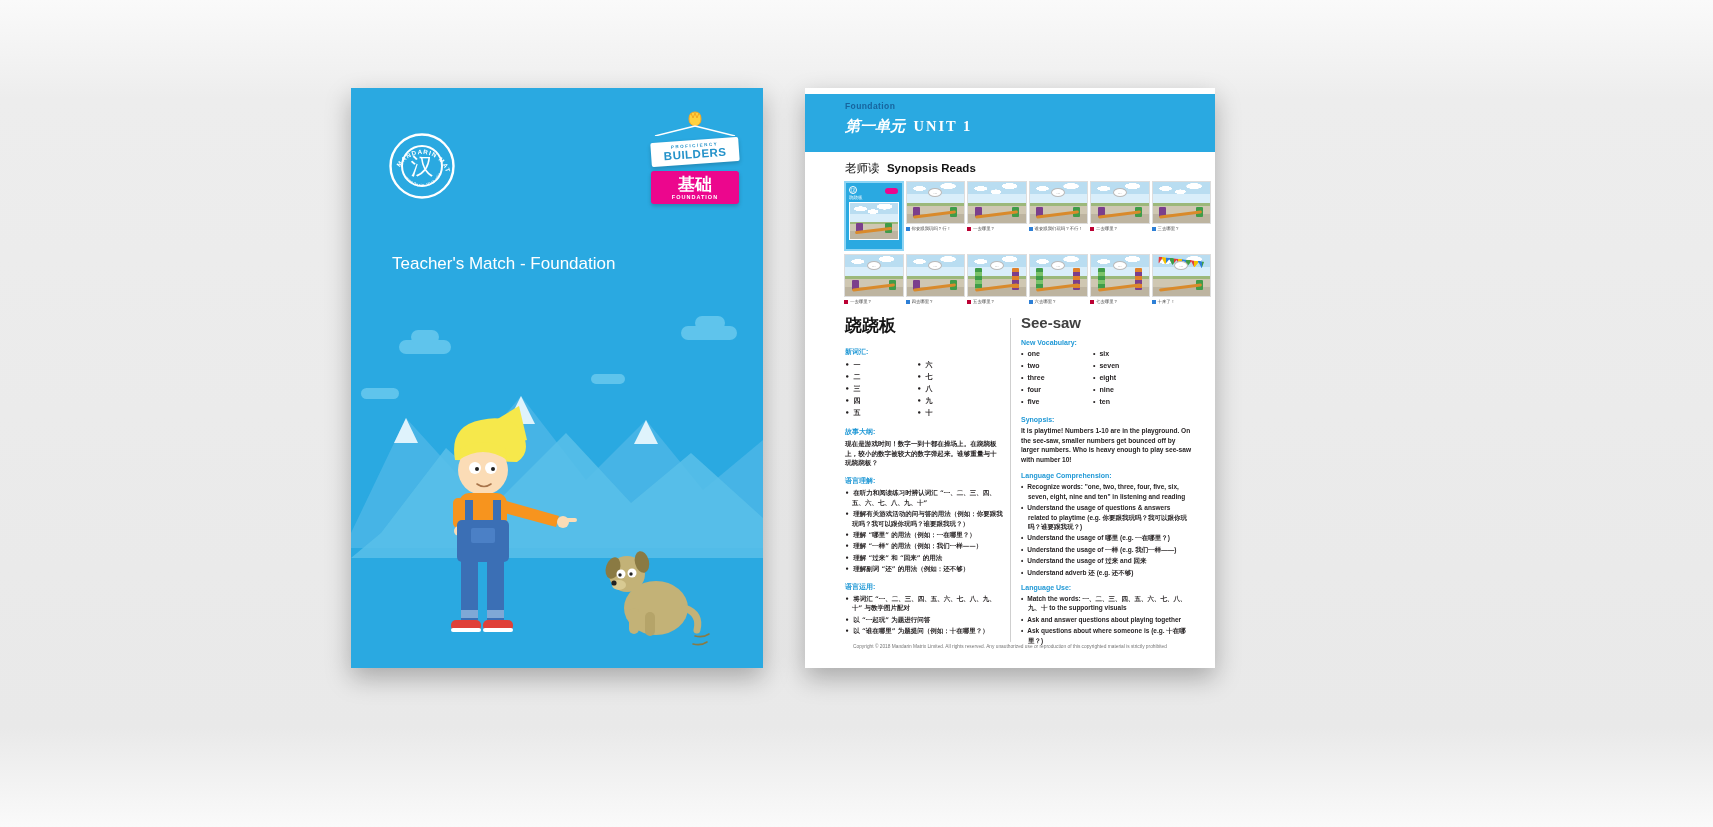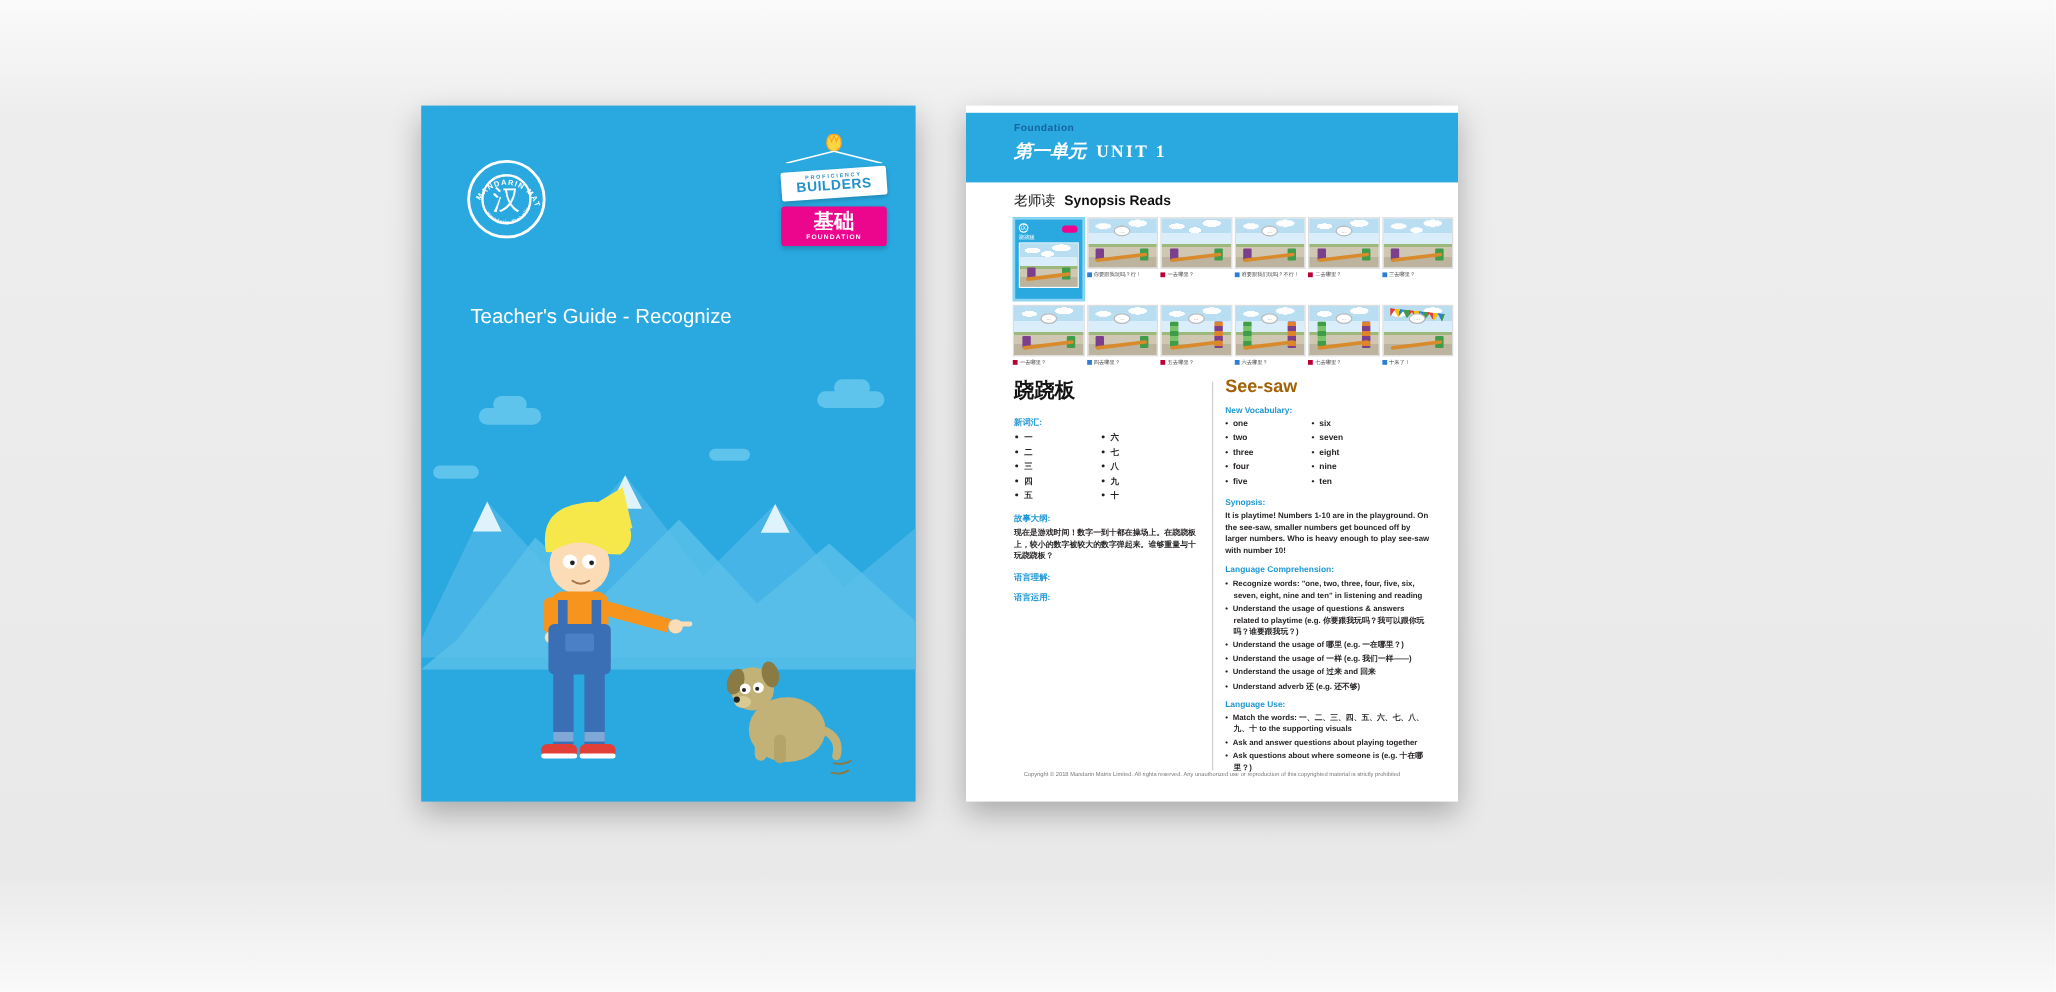--- a/index.html
+++ b/index.html
@@ -87,21 +87,21 @@
   #thumb-cover .mini-btn { position:absolute; right:4px; top:5px; width:13px; height:6px; background:#ec068d; border-radius:3px; }
   #thumb-cover .mini-title { color:#fff; font-size:4.5px; margin:1px 0 2px; }
   #thumb-cover .mini-scene { border:1px solid #fff; height:38px; }
   .mini-scene.scene::after { left:10%; width:78%; }
 
   
   #col-zh { position:absolute; left:40px; top:226px; width:158px; }
   #col-divider { position:absolute; left:205px; top:230px; width:1px; height:324px; background:#cfcfcf; }
   #col-en { position:absolute; left:216px; top:226px; width:172px; }
   .zh-title { font-family:"DejaVu Serif", serif; font-weight:bold; font-size:17px; color:#141414; margin-bottom:10px; }
-  .en-title { font-weight:bold; font-size:15px; color:#a16207; margin-bottom:8px; }
+  .en-title { font-weight:bold; font-size:15px; color:#404040; margin-bottom:8px; }
   .lbl { color:#2199d6; font-weight:bold; font-size:7px; margin:7px 0 3px; }
   .vocab { display:flex; }
   .vocab ul { list-style:none; width:72px; }
   .vocab li { font-size:7px; font-weight:bold; line-height:1.35; margin-bottom:2.5px; }
   .vocab li::before, .blist li::before { content:"•"; margin-right:4px; }
   #col-zh .vocab li { font-family:"DejaVu Serif", serif; }
   .para { font-size:6.6px; font-weight:bold; line-height:1.5; }
   #col-zh .para, #col-zh .blist { font-family:"DejaVu Serif", serif; }
   .blist { list-style:none; }
   .blist li { font-size:6.5px; font-weight:bold; line-height:1.45; margin-bottom:2px; padding-left:7px; text-indent:-7px; }
@@ -206,21 +206,21 @@
     <div class="banner">
       <div class="l1">PROFICIENCY</div>
       <div class="l2">BUILDERS</div>
     </div>
     <div class="level">
       <div class="zh">基础</div>
       <div class="en">FOUNDATION</div>
     </div>
   </div>
 
-  <div id="cover-subtitle">Teacher's Guide - Recognize</div>
+  <div id="cover-subtitle">Teacher's Match - Foundation</div>
 </div>
 
 <div class="page" id="unitpage">
   <div id="band"></div>
   <div id="eyebrow">Foundation</div>
   <div id="unit-line">
     <span class="zh">第一单元</span>
     <span class="en">UNIT 1</span>
   </div>
   <div id="section-line">
@@ -380,21 +380,34 @@
         <li>六</li>
         <li>七</li>
         <li>八</li>
         <li>九</li>
         <li>十</li>
       </ul>
     </div>
     <div class="lbl">故事大纲:</div>
     <div class="para">现在是游戏时间！数字一到十都在操场上。在跷跷板上，较小的数字被较大的数字弹起来。谁够重量与十玩跷跷板？</div>
     <div class="lbl">语言理解:</div>
+    <ul class="blist">
+      <li>在听力和阅读练习时辨认词汇 “一、二、三、四、五、六、七、八、九、十”</li>
+      <li>理解有关游戏活动的问与答的用法（例如：你要跟我玩吗？我可以跟你玩吗？谁要跟我玩？）</li>
+      <li>理解 “哪里” 的用法（例如：一在哪里？）</li>
+      <li>理解 “一样” 的用法（例如：我们一样——）</li>
+      <li>理解 “过来” 和 “回来” 的用法</li>
+      <li>理解副词 “还” 的用法（例如：还不够）</li>
+    </ul>
     <div class="lbl">语言运用:</div>
+    <ul class="blist">
+      <li>将词汇 “一、二、三、四、五、六、七、八、九、十” 与教学图片配对</li>
+      <li>以 “一起玩” 为题进行问答</li>
+      <li>以 “谁在哪里” 为题提问（例如：十在哪里？）</li>
+    </ul>
   </div>
 
   <div id="col-divider"></div>
 
   <div id="col-en">
     <div class="en-title">See-saw</div>
     <div class="lbl" style="margin-top:0;">New Vocabulary:</div>
     <div class="vocab">
       <ul>
         <li>one</li>

